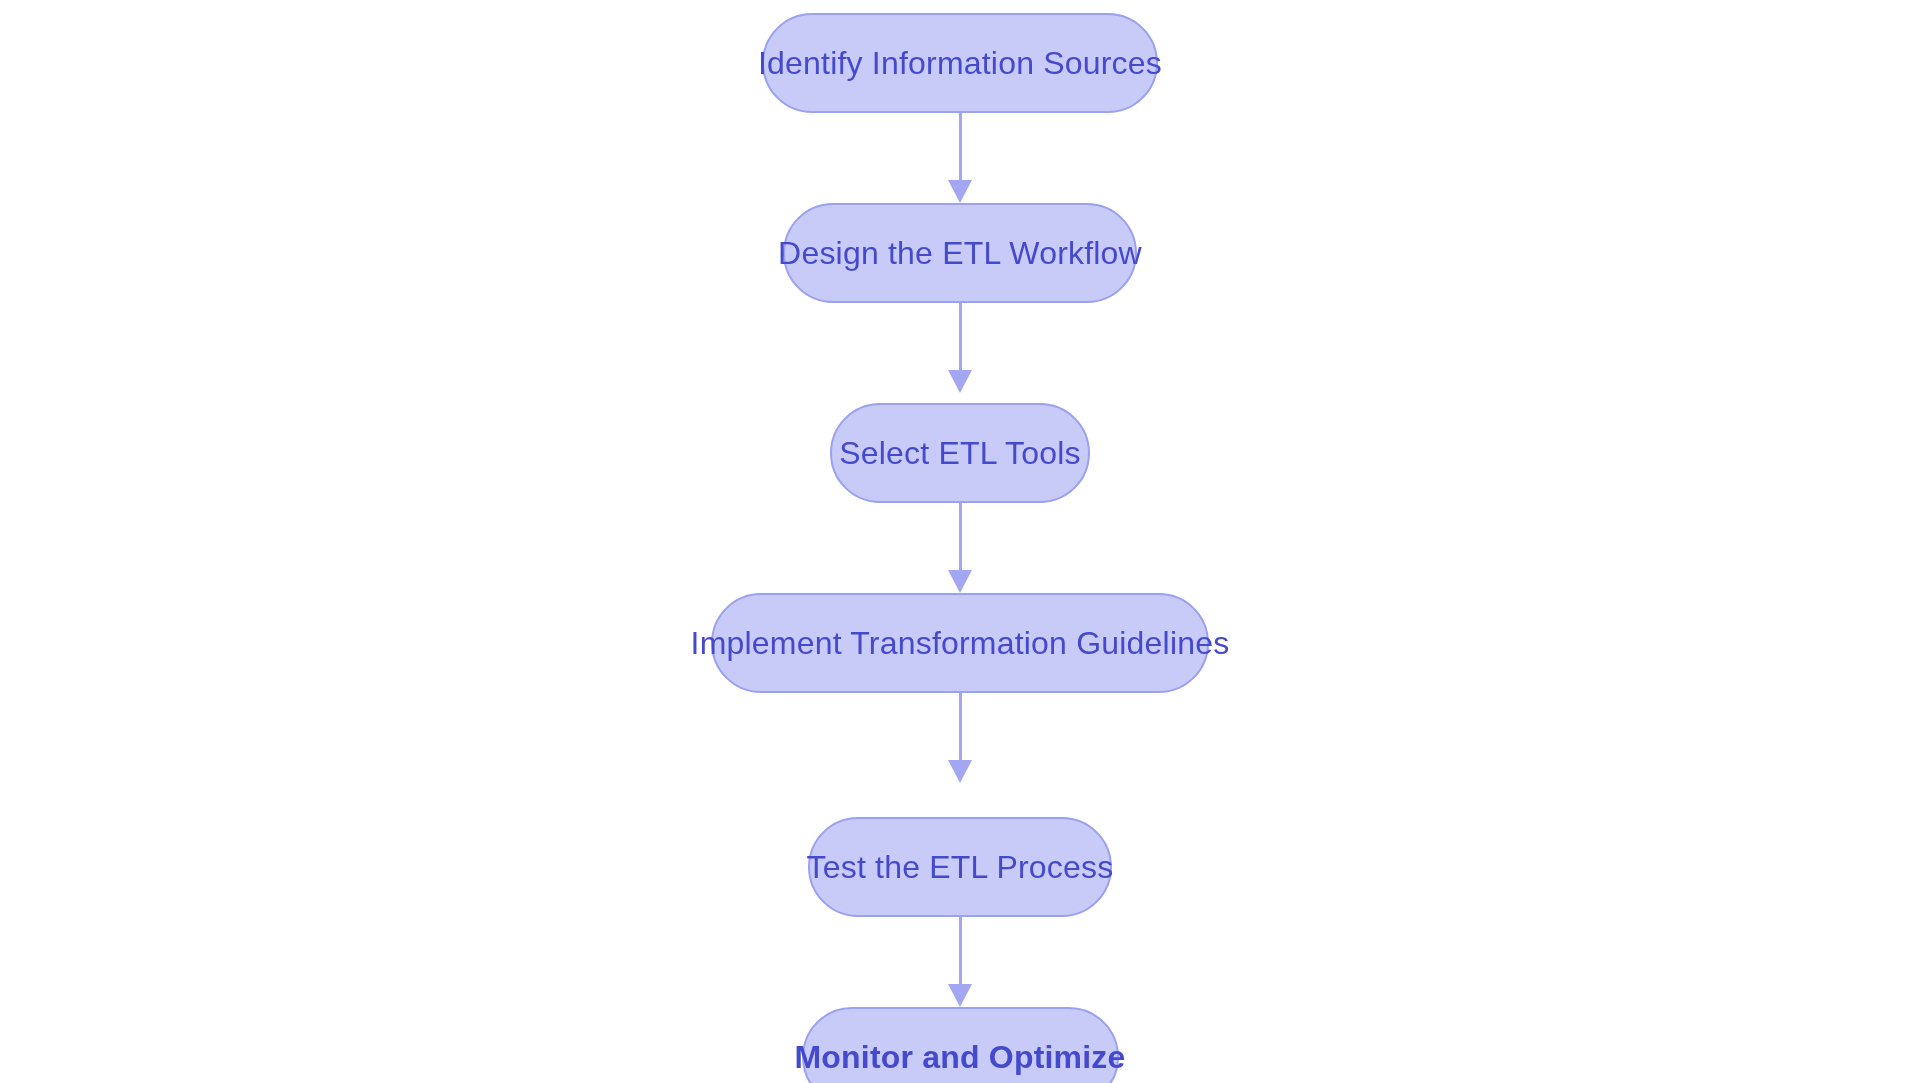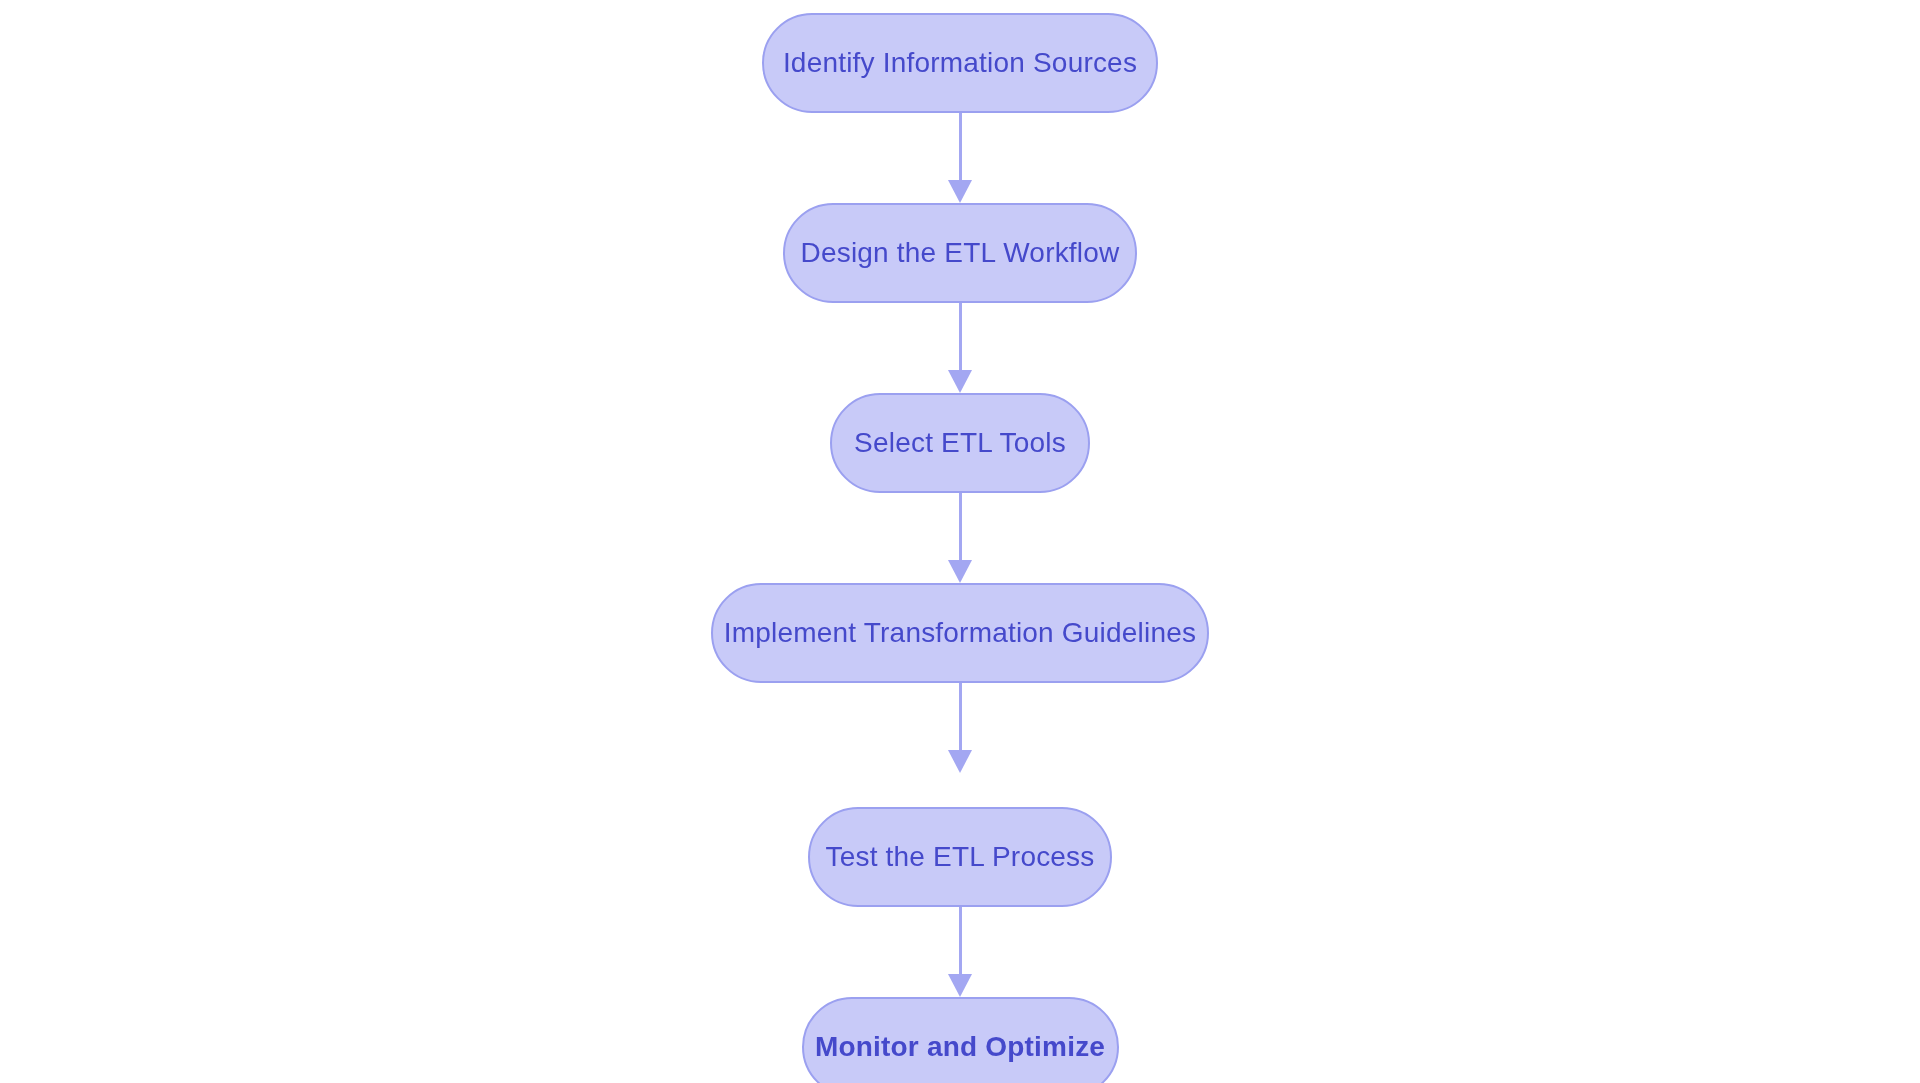--- a/index.html
+++ b/index.html
@@ -30,32 +30,32 @@
     display: flex;
     flex-direction: column;
     align-items: center;
   }
   .node {
     height: 100px;
     border: 2px solid var(--node_border);
     border-radius: 50px;
     background: var(--node_fill);
     color: var(--node_text);
-    font-size: 28px;
+    font-size: 32px;
     font-weight: 400;
     letter-spacing: 0.2px;
     display: flex;
     align-items: center;
     justify-content: center;
     text-align: center;
     white-space: nowrap;
   }
   .w0 { width: 396px; }
   .w1 { width: 354px; }
-  .w2 { width: 260px; }
+  .w2 { width: 260px; margin-top: 10px; }
   .w3 { width: 498px; }
   .w4 { width: 304px; margin-top: 34px; }
   .w5 { width: 317px; font-weight: bold; }
   .connector {
     height: 90px;
     display: flex;
     flex-direction: column;
     align-items: center;
   }
   .arrow-line {

